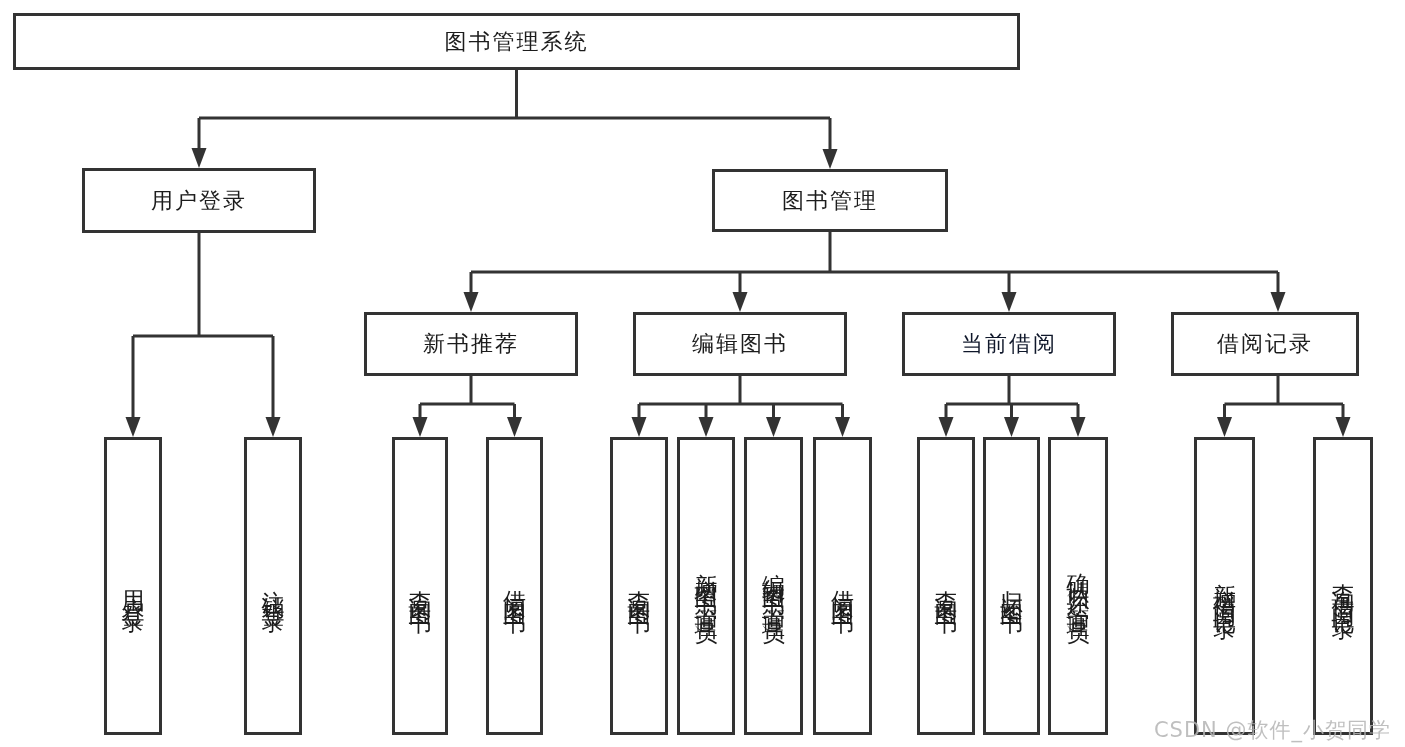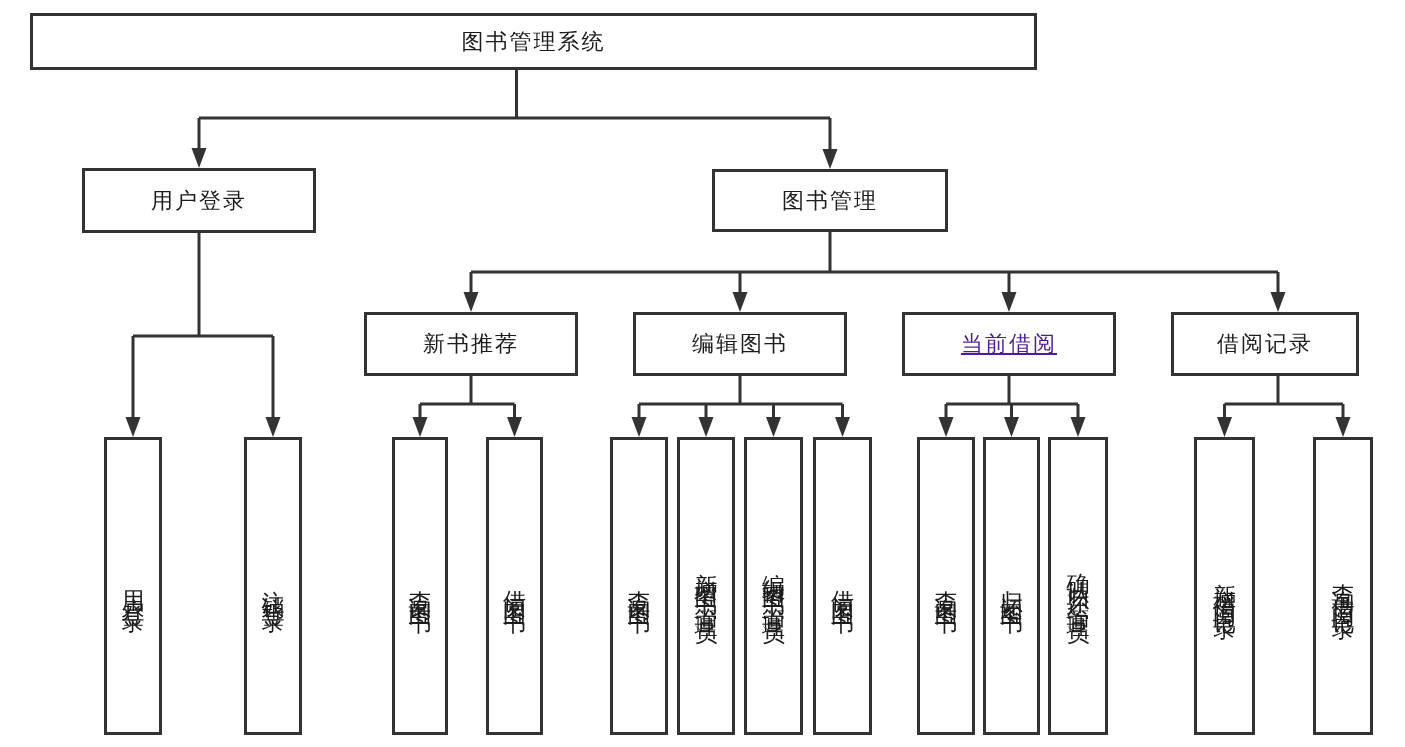--- a/index.html
+++ b/index.html
@@ -78,37 +78,37 @@
       <polygon points="835,417 850,417 842.5,437" fill="#333333"></polygon>
       <path d="M 1009 376 V 404 M 946 404 H 1078 M 946 404 V 429 M 1011.5 404 V 429 M 1078 404 V 429" stroke="#333333" stroke-width="3" fill="none"></path>
       <polygon points="938.5,417 953.5,417 946,437" fill="#333333"></polygon>
       <polygon points="1004,417 1019,417 1011.5,437" fill="#333333"></polygon>
       <polygon points="1070.5,417 1085.5,417 1078,437" fill="#333333"></polygon>
       <path d="M 1278 376 V 404 M 1224.5 404 H 1343 M 1224.5 404 V 429 M 1343 404 V 429" stroke="#333333" stroke-width="3" fill="none"></path>
       <polygon points="1217,417 1232,417 1224.5,437" fill="#333333"></polygon>
       <polygon points="1335.5,417 1350.5,417 1343,437" fill="#333333"></polygon>
     </svg>
   <div id="nodes">
-      <div class="node horizontal" style="left: 13px; top: 13px; width: 1007px; height: 57px; border-color: rgb(51, 51, 51); margin-left: 17px;">
+      <div class="node horizontal" style="left: 13px; top: 13px; width: 1007px; height: 57px; border-color: rgb(51, 51, 51);">
         <span class="node-label" style="color: rgb(28, 28, 28);">图书管理系统</span>
       </div>
       <div class="node horizontal" style="left: 82px; top: 168px; width: 234px; height: 65px; border-color: rgb(51, 51, 51);">
         <span class="node-label" style="color: rgb(28, 28, 28);">用户登录</span>
       </div>
       <div class="node horizontal" style="left: 712px; top: 169px; width: 236px; height: 63px; border-color: rgb(51, 51, 51); text-align: right;">
         <span class="node-label" style="color: rgb(28, 28, 28);">图书管理</span>
       </div>
       <div class="node horizontal" style="left: 364px; top: 312px; width: 214px; height: 64px; border-color: rgb(51, 51, 51); text-align: center;">
         <span class="node-label" style="color: rgb(28, 28, 28);">新书推荐</span>
       </div>
       <div class="node horizontal" style="left: 633px; top: 312px; width: 214px; height: 64px; border-color: rgb(51, 51, 51);">
         <span class="node-label" style="color: rgb(28, 28, 28);">编辑图书</span>
       </div>
       <div class="node horizontal" style="left: 902px; top: 312px; width: 214px; height: 64px; border-color: rgb(51, 51, 51);">
-        <span class="node-label" style="color: #4c1d95; text-decoration: underline;">当前借阅</span>
+        <span class="node-label" style="color: #0f172a;">当前借阅</span>
       </div>
       <div class="node horizontal" style="left: 1171px; top: 312px; width: 188px; height: 64px; border-color: rgb(51, 51, 51);">
         <span class="node-label" style="color: rgb(28, 28, 28);">借阅记录</span>
       </div>
       <div class="node vertical" style="left: 104px; top: 437px; width: 58px; height: 298px; border-color: rgb(51, 51, 51);">
         <span class="node-label" style="color: rgb(28, 28, 28);">用户登录</span>
       </div>
       <div class="node vertical" style="left: 244px; top: 437px; width: 58px; height: 298px; border-color: rgb(51, 51, 51);">
         <span class="node-label" style="color: rgb(28, 28, 28);">注销登录</span>
       </div>
@@ -139,13 +139,14 @@
       <div class="node vertical" style="left: 1048px; top: 437px; width: 60px; height: 298px; border-color: rgb(51, 51, 51);">
         <span class="node-label" style="color: rgb(28, 28, 28);">确认归还（管理员）</span>
       </div>
       <div class="node vertical" style="left: 1194px; top: 437px; width: 61px; height: 298px; border-color: rgb(51, 51, 51);">
         <span class="node-label" style="color: rgb(28, 28, 28);">新增借阅记录</span>
       </div>
       <div class="node vertical" style="left: 1313px; top: 437px; width: 60px; height: 298px; border-color: rgb(51, 51, 51);">
         <span class="node-label" style="color: rgb(28, 28, 28);">查询借阅记录</span>
       </div>
     </div>
+  <div id="watermark" style="color: rgb(181, 181, 181);">CSDN @软件_小贺同学</div>
 </div>
 
 </body></html>

